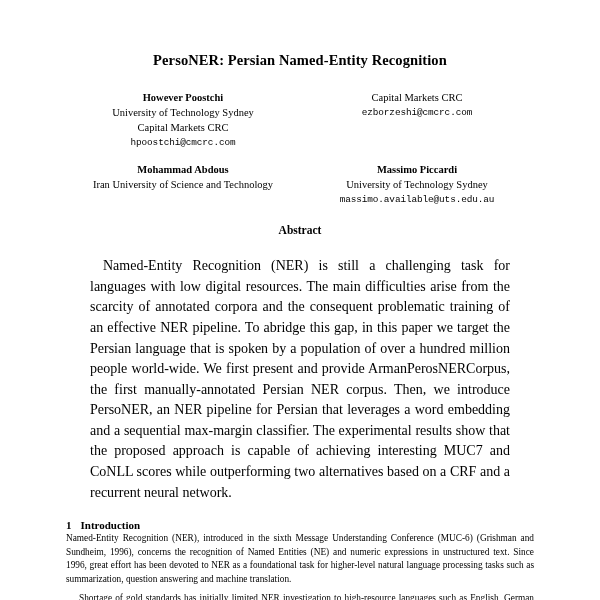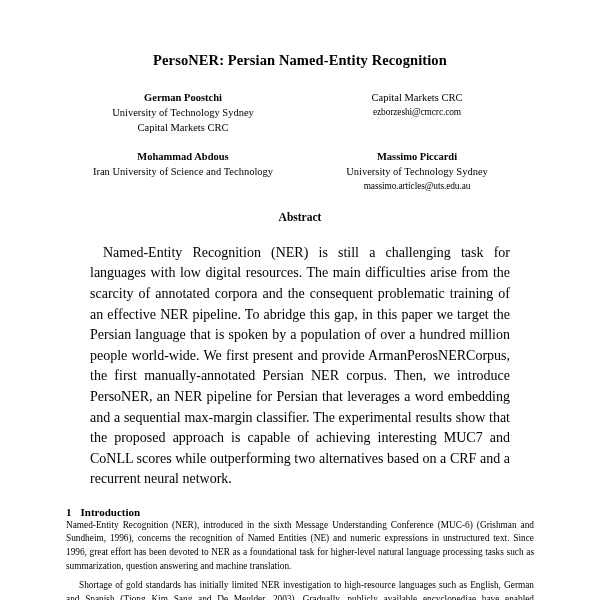--- a/index.html
+++ b/index.html
@@ -42,21 +42,21 @@
     line-height: 1.42;
   }
   .author .name {
     font-size: 10.5px;
     font-weight: bold;
   }
   .author .affil {
     font-size: 10.5px;
   }
   .author .email {
-    font-family: Liberation Serif, serif;
+    font-family: Liberation Mono, monospace;
     font-size: 9.4px;
     letter-spacing: -0.1px;
   }
   .abstract-head {
     text-align: center;
     font-size: 11.5px;
     font-weight: bold;
     margin: 18px 0 20px 0;
   }
   .abstract-body {
@@ -86,38 +86,39 @@
 </head>
 <body>
 
 <div class="page">
 
   <div class="title">PersoNER: Persian Named-Entity Recognition</div>
 
   <div class="authors">
     <div class="author-row">
       <div class="author">
-        <div class="name">German Poostchi</div>
+        <div class="name">However Poostchi</div>
         <div class="affil">University of Technology Sydney</div>
         <div class="affil">Capital Markets CRC</div>
+        <div class="email">hpoostchi@cmcrc.com</div>
       </div>
       <div class="author">
         <div class="affil">Capital Markets CRC</div>
         <div class="email">ezborzeshi@cmcrc.com</div>
       </div>
     </div>
     <div class="author-row">
       <div class="author">
         <div class="name">Mohammad Abdous</div>
         <div class="affil">Iran University of Science and Technology</div>
       </div>
       <div class="author">
         <div class="name">Massimo Piccardi</div>
         <div class="affil">University of Technology Sydney</div>
-        <div class="email">massimo.articles@uts.edu.au</div>
+        <div class="email">massimo.available@uts.edu.au</div>
       </div>
     </div>
   </div>
 
   <div class="abstract-head">Abstract</div>
   <div class="abstract-body indent">Named-Entity Recognition (NER) is still a challenging task for languages with low digital resources. The main difficulties arise from the scarcity of annotated corpora and the consequent problematic training of an effective NER pipeline. To abridge this gap, in this paper we target the Persian language that is spoken by a population of over a hundred million people world-wide. We first present and provide ArmanPerosNERCorpus, the first manually-annotated Persian NER corpus. Then, we introduce PersoNER, an NER pipeline for Persian that leverages a word embedding and a sequential max-margin classifier. The experimental results show that the proposed approach is capable of achieving interesting MUC7 and CoNLL scores while outperforming two alternatives based on a CRF and a recurrent neural network.</div>
 
   <div class="section-head">
     <span class="num">1</span><span>Introduction</span>
   </div>

